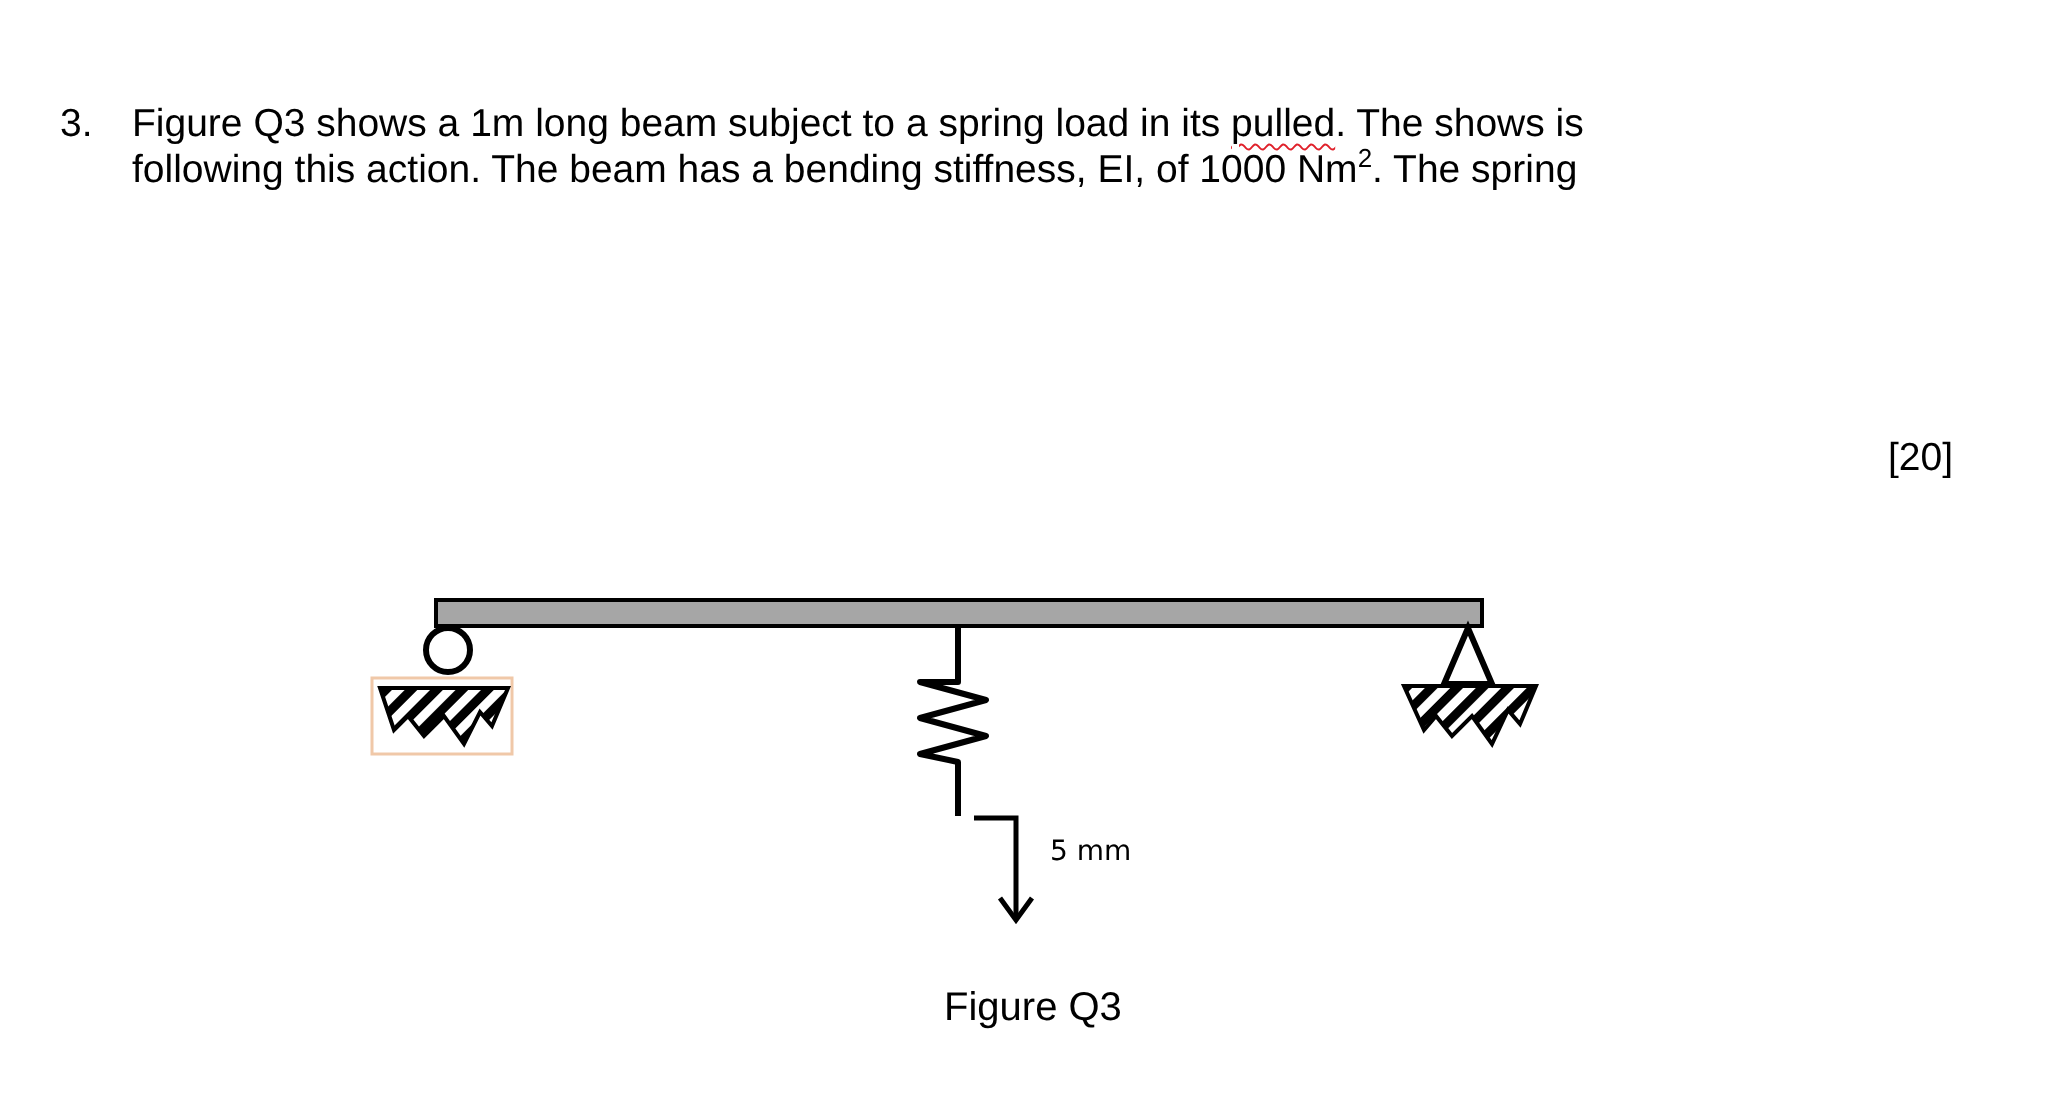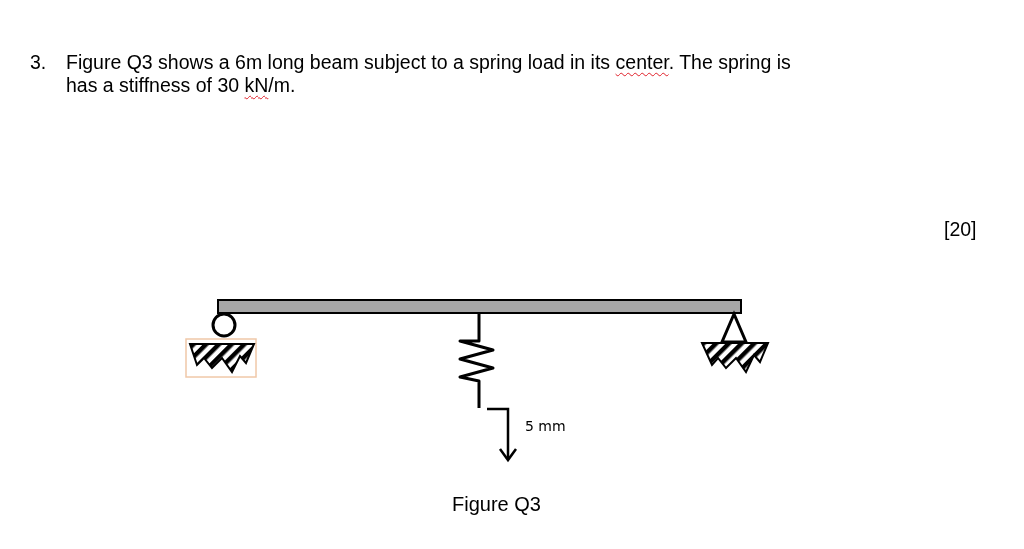--- a/index.html
+++ b/index.html
@@ -4,30 +4,30 @@
 <style>
   html, body { margin:0; padding:0; background:#ffffff; }
   body { width:1024px; height:549px; position:relative; overflow:hidden; font-family:"Liberation Sans", sans-serif; color:#000; }
   .q-num { position:absolute; left:30px; top:51px; font-size:19.5px; line-height:23px; }
   .q-text { position:absolute; left:66px; top:51px; width:900px; font-size:19.5px; line-height:23px; }
   .q-text p { margin:0; white-space:nowrap; }
   .squiggle { text-decoration: underline wavy #e0202a; text-underline-offset:3px; text-decoration-thickness:1px; }
   .marks { position:absolute; left:944px; top:218px; font-size:19.5px; }
   .fig { position:absolute; left:0; top:0; }
   .spring-label { position:absolute; left:525px; top:418px; font-size:14px; font-family:"DejaVu Sans", sans-serif; }
-  .caption { position:absolute; left:452px; top:493px; font-size:20px; }
+  .caption { position:absolute; left:472px; top:493px; font-size:20px; }
 </style>
 </head>
 <body>
 
 <div class="q-num">3.</div>
 
 <div class="q-text">
-  <p><span>Figure Q3 shows a 6m long beam subject to a spring load in its </span><span class="squiggle">center</span><span>. The spring is</span></p>
-  <p><span>has a stiffness of 30 </span><span class="squiggle">kN</span><span>/m.</span></p>
+  <p><span>Figure Q3 shows a 1m long beam subject to a spring load in its </span><span class="squiggle">pulled</span><span>. The shows is</span></p>
+  <p><span>following this action. The beam has a bending stiffness, EI, of 1000 Nm</span><sup style="font-size:13px;line-height:0">2</sup><span>. The spring</span></p>
 </div>
 
 <div class="marks">[20]</div>
 
 <svg class="fig" width="1024" height="549">
   <defs>
     <pattern id="hatch" patternUnits="userSpaceOnUse" width="9" height="9" patternTransform="rotate(45)">
       <rect width="9" height="9" fill="#fff"></rect>
       <rect width="4.5" height="9" fill="#000"></rect>
     </pattern>

